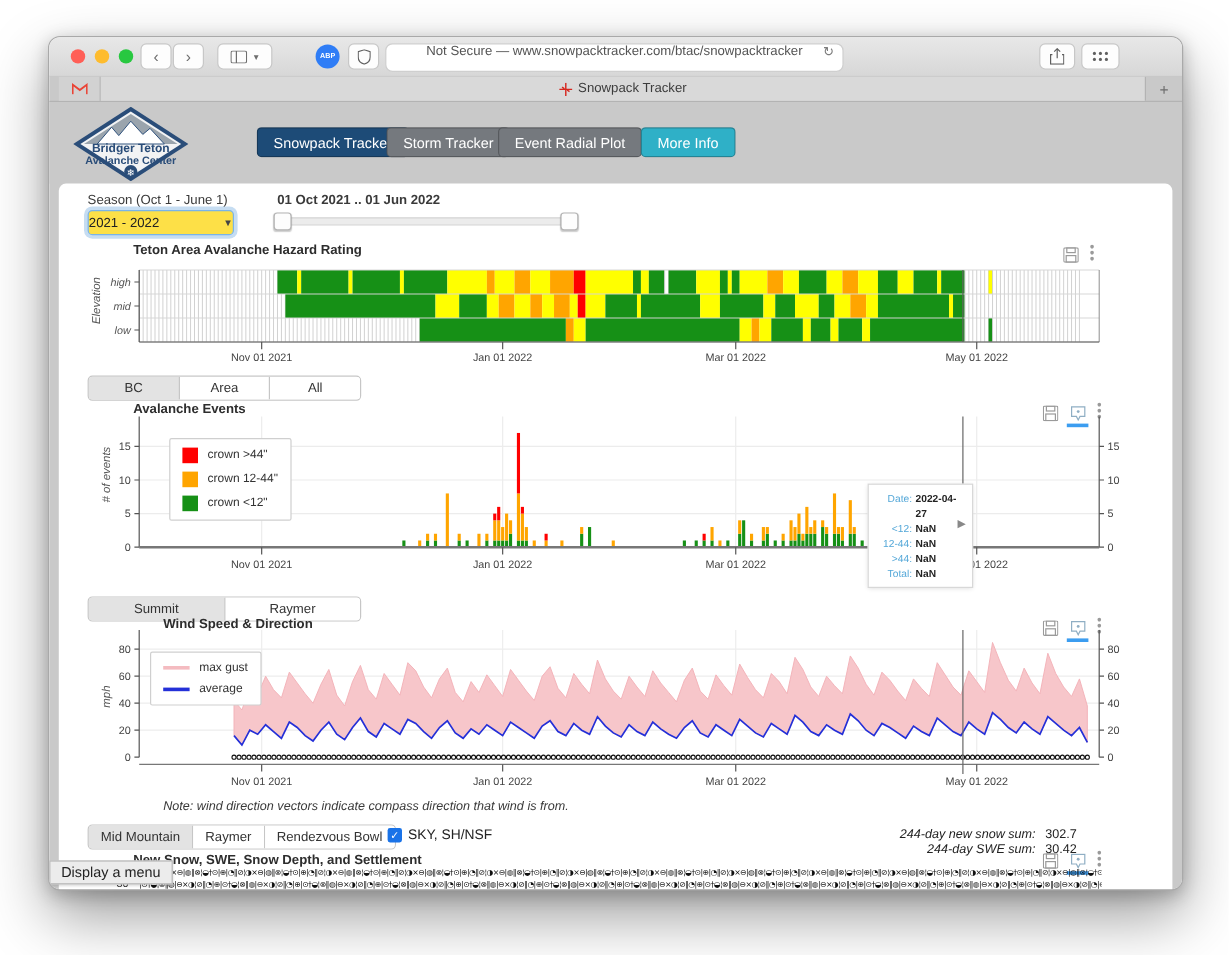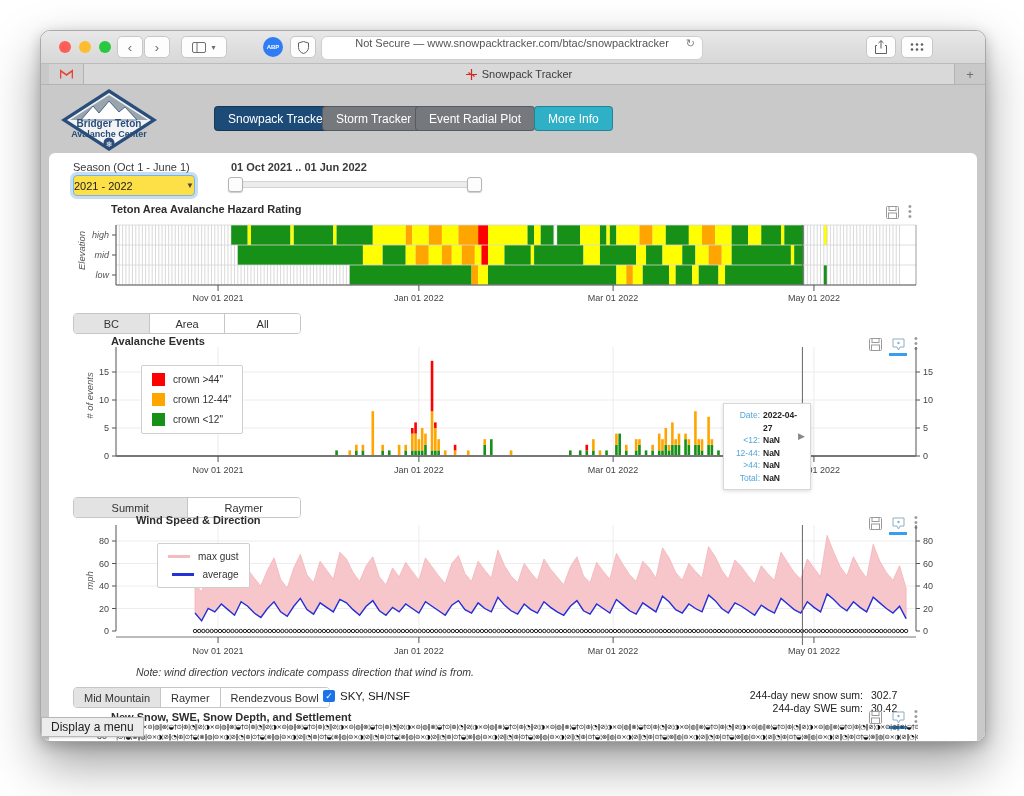--- a/index.html
+++ b/index.html
@@ -46,21 +46,21 @@
   .seg button:last-child{border-right:none;}
   .seg button.on{background:#e3e3e3;}
   .ylab{position:absolute;font-style:italic;font-size:9.5px;color:#555;transform:rotate(-90deg);transform-origin:center;text-align:center;}
   .legend{position:absolute;background:#fff;border:1px solid #cfcfcf;border-radius:2px;padding:7px 10px;display:flex;flex-direction:column;gap:7px;}
   .legend .row{display:flex;align-items:center;gap:8px;font-size:10px;color:#333;}
   .note{position:absolute;font-style:italic;font-size:10.5px;color:#3a3a3a;}
   .checkrow{position:absolute;display:flex;align-items:center;gap:5px;font-size:11.5px;color:#222;}
   .checkbox{width:12px;height:12px;background:#1a73e8;border-radius:2px;color:#fff;font-size:9px;line-height:12px;text-align:center;}
   .sums{position:absolute;left:612px;top:604px;width:260px;font-size:10.5px;color:#222;}
   .sums .srow{display:flex;justify-content:flex-end;gap:8px;line-height:13px;}
-  .sums .sl{}
+  .sums .sl{font-style:italic;}
   .sums .sv{width:42px;text-align:left;}
   .tip{position:absolute;left:682px;top:318px;width:74px;background:#fff;border:1px solid #d8d8d8;box-shadow:0 1px 4px rgba(0,0,0,.15);
     padding:5px 6px;font-size:8.5px;z-index:5;}
   .tip .trow{display:flex;line-height:12.5px;}
   .tip .tl{color:#53a7d8;width:30px;text-align:right;margin-right:3px;flex:none;}
   .tip .tv{color:#222;font-weight:bold;}
   .tip-arrow{position:absolute;left:757px;top:346px;color:#888;font-size:9px;z-index:5;}
   .glyphrow{position:absolute;left:75px;width:802px;height:10px;overflow:hidden;font-family:"DejaVu Sans",sans-serif;
     font-size:6.5px;line-height:9px;color:#111;white-space:nowrap;letter-spacing:-0.5px;}
   .status-tip{position:absolute;left:0px;top:632px;background:#ececec;border:1px solid #b7b7b7;font-size:12px;color:#222;
@@ -953,21 +953,21 @@
           <line x1="177.0576131687243" y1="128" x2="177.0576131687243" y2="134" stroke="#555"></line>
           <text x="177.0576131687243" y="145" text-anchor="middle" font-size="9" fill="#444">Nov 01 2021</text>
           <line x1="377.880658436214" y1="128" x2="377.880658436214" y2="134" stroke="#555"></line>
           <text x="377.880658436214" y="145" text-anchor="middle" font-size="9" fill="#444">Jan 01 2022</text>
           <line x1="572.1193415637861" y1="128" x2="572.1193415637861" y2="134" stroke="#555"></line>
           <text x="572.1193415637861" y="145" text-anchor="middle" font-size="9" fill="#444">Mar 01 2022</text>
           <line x1="772.9423868312757" y1="128" x2="772.9423868312757" y2="134" stroke="#555"></line>
           <text x="772.9423868312757" y="145" text-anchor="middle" font-size="9" fill="#444">May 01 2022</text>
           <line x1="761.4197530864197" y1="16" x2="761.4197530864197" y2="136" stroke="#666"></line>
         </svg>
-      <div class="legend" id="legend3" style="left:116px;top:458px;align-items:flex-end;">
+      <div class="legend" id="legend3" style="left:84px;top:458px;">
           <div class="row">
             <span style="width:22px;height:3px;display:inline-block;background:#f4bbc0"></span>
             <span>max gust</span>
           </div>
           <div class="row">
             <span style="width:22px;height:3px;display:inline-block;background:#2430d8"></span>
             <span>average</span>
           </div>
         </div>
       <div class="note" style="left:95px;top:581px;">Note: wind direction vectors indicate compass direction that wind is from.</div>

